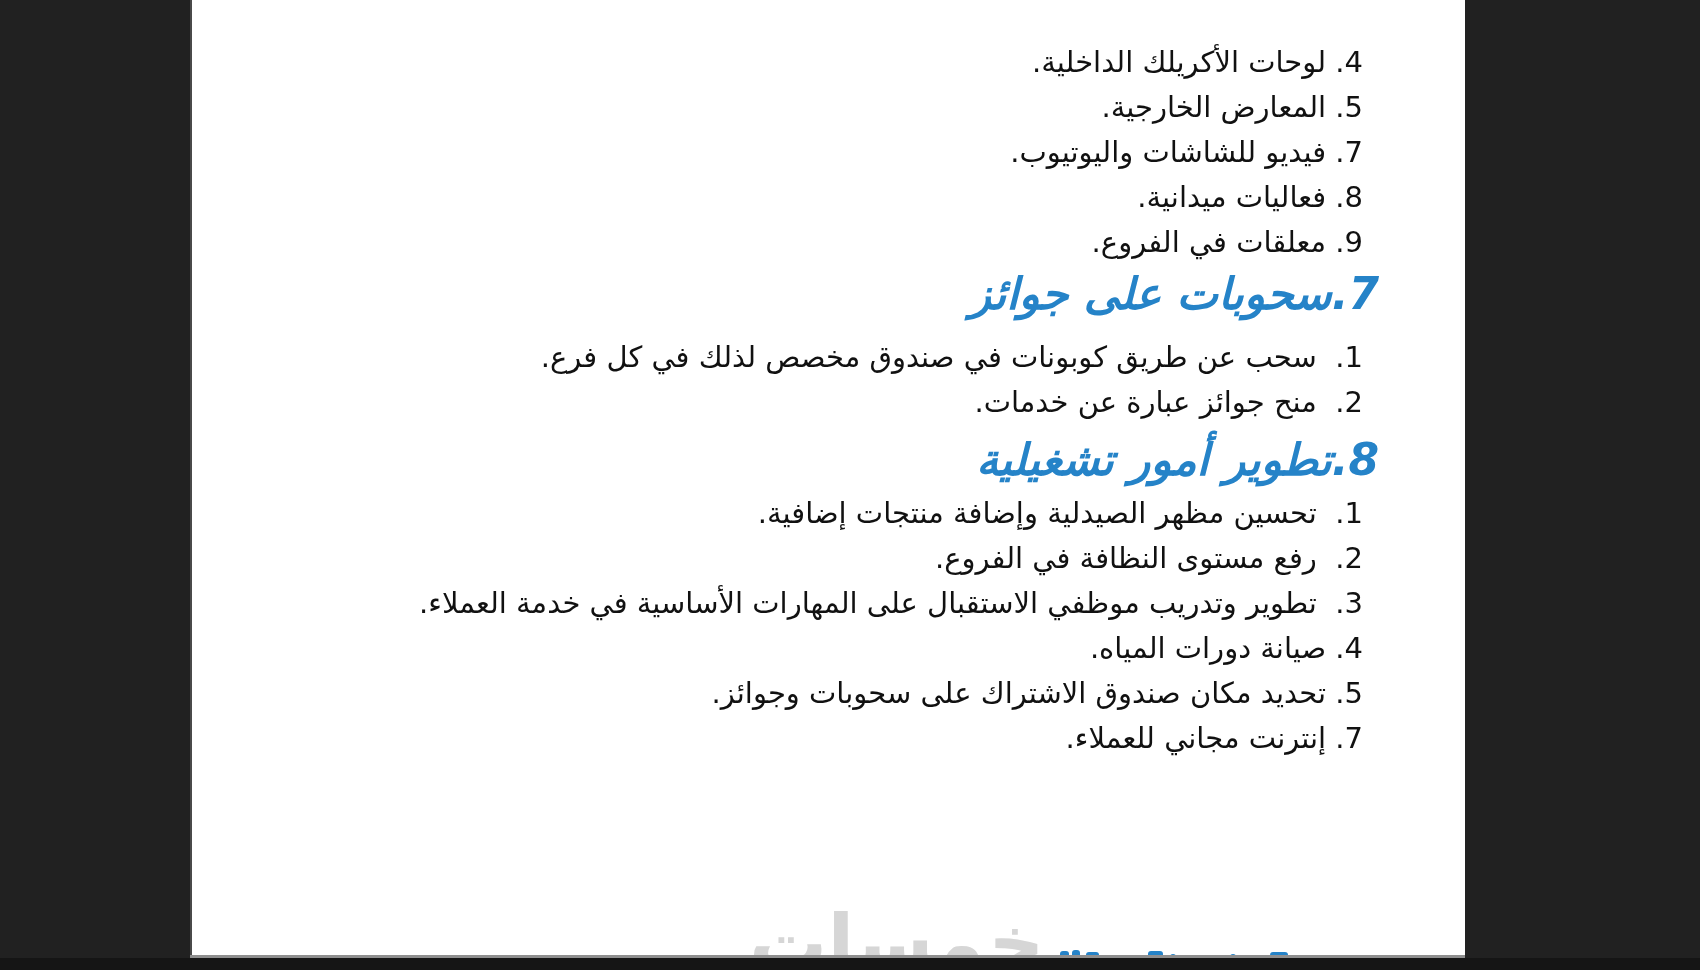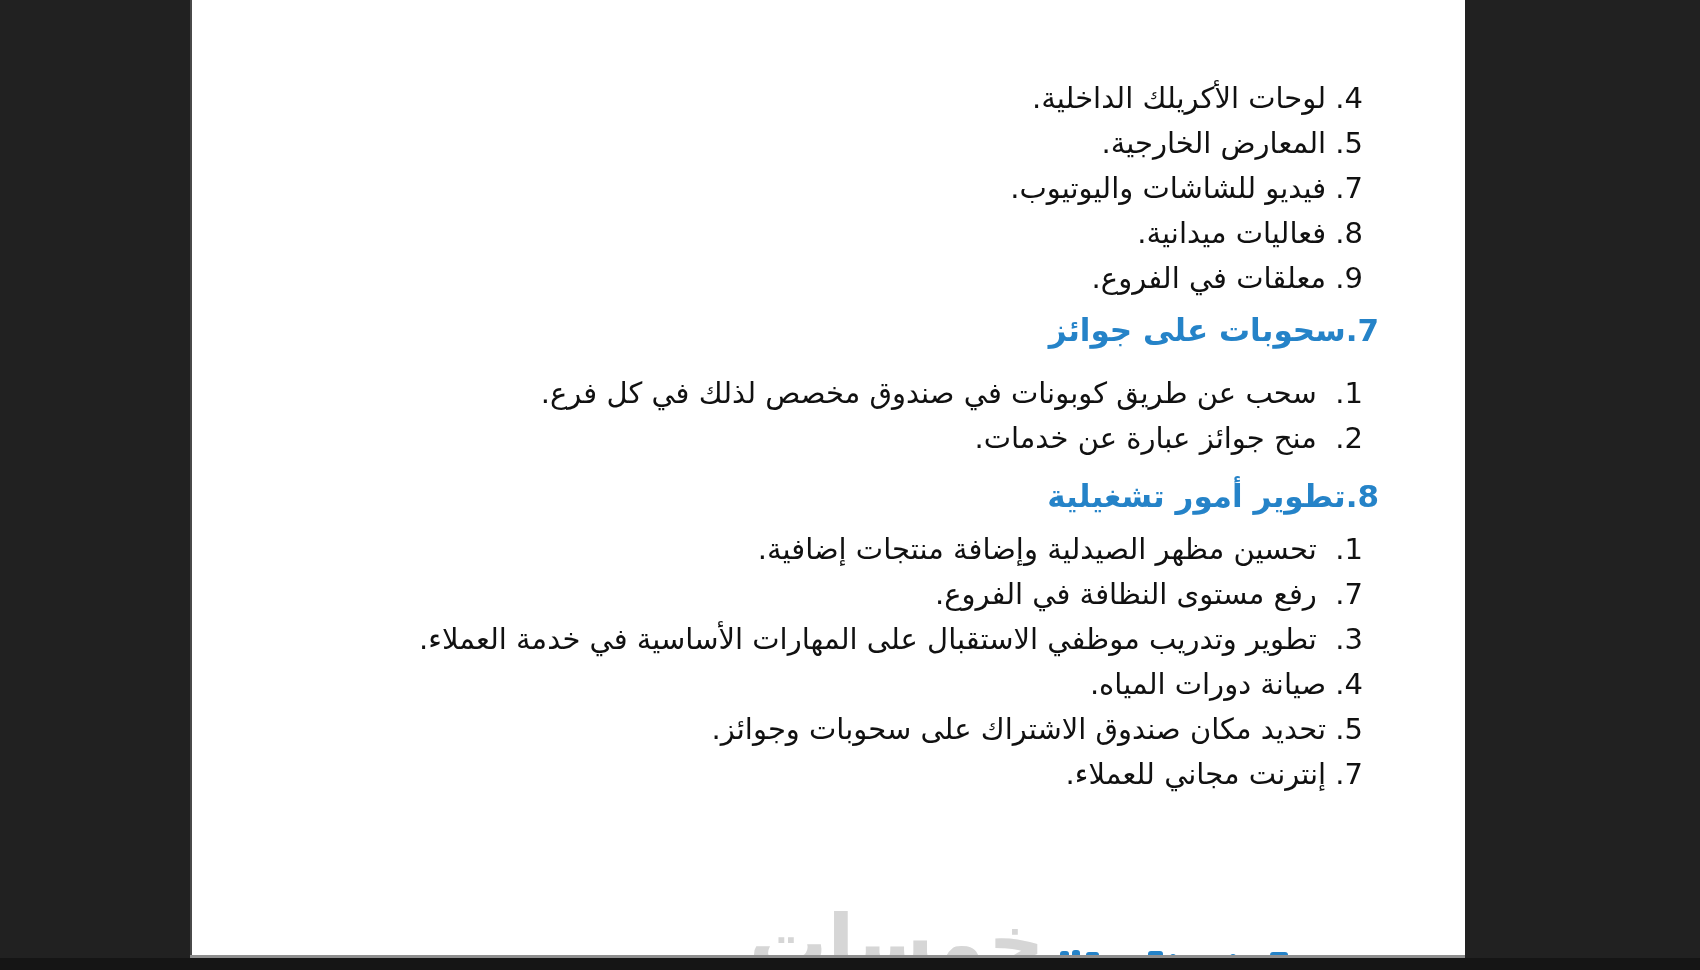--- a/index.html
+++ b/index.html
@@ -14,32 +14,33 @@
 
   .page {
     position:absolute; left:190px; top:0; width:1275px; height:958px;
     background:#ffffff; overflow:hidden; box-sizing:border-box;
     border-left:2px solid #4a4a4a;
   }
 
   .content {
     position:relative; z-index:2;
     direction:rtl; text-align:right; unicode-bidi:plaintext;
-    padding:76px 86px 0 36px;
+    padding:40px 86px 0 36px;
     color:#111111;
   }
   .li {
     margin:0; padding-right:16px;
     font-size:29px; line-height:45px;
     white-space:pre-wrap;
   }
   .hd {
     margin:0; font-weight:bold;
-    font-size:31px; line-height:58px;
+    font-size:44px; line-height:58px;
     color:#2583c8;
+    font-style:italic;
   }
   .hd.h7 { margin:0 0 12px 0; }
   .hd.h8 { margin:6px 0 2px 0; }
 
   .watermark {
     position:absolute; z-index:1; left:557px; top:898px;
     font-size:78px; font-weight:bold; letter-spacing:2px;
     color:#d6d6d6; direction:rtl;
   }
 
@@ -82,21 +83,21 @@
     <p class="li">9. معلقات في الفروع.</p>
 
     <h1 class="hd h7" style="color: rgb(37, 131, 200);">7.سحوبات على جوائز</h1>
 
     <p class="li">1.  سحب عن طريق كوبونات في صندوق مخصص لذلك في كل فرع.</p>
     <p class="li">2.  منح جوائز عبارة عن خدمات.</p>
 
     <h1 class="hd h8" style="color: rgb(37, 131, 200);">8.تطوير أمور تشغيلية</h1>
 
     <p class="li">1.  تحسين مظهر الصيدلية وإضافة منتجات إضافية.</p>
-    <p class="li">7.  رفع مستوى النظافة في الفروع.</p>
+    <p class="li">2.  رفع مستوى النظافة في الفروع.</p>
     <p class="li">3.  تطوير وتدريب موظفي الاستقبال على المهارات الأساسية في خدمة العملاء.</p>
     <p class="li">4. صيانة دورات المياه.</p>
     <p class="li">5. تحديد مكان صندوق الاشتراك على سحوبات وجوائز.</p>
     <p class="li">7. إنترنت مجاني للعملاء.</p>
 
   </div>
 
   <div class="frag">
     <span class="tip t1" style="background: rgb(37, 131, 200);"></span>
     <span class="tip t2" style="background: rgb(37, 131, 200);"></span>

